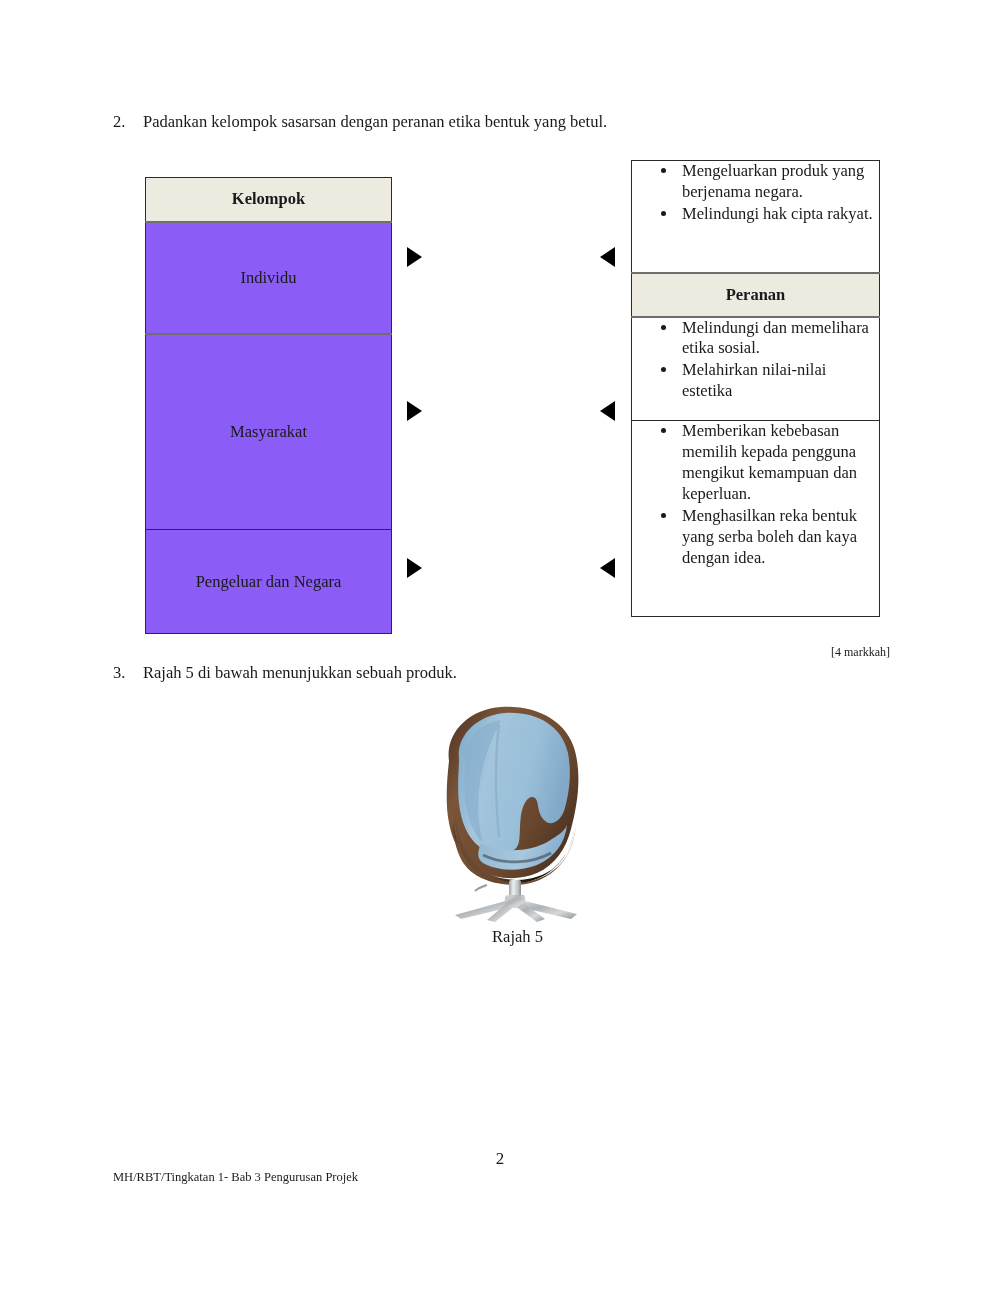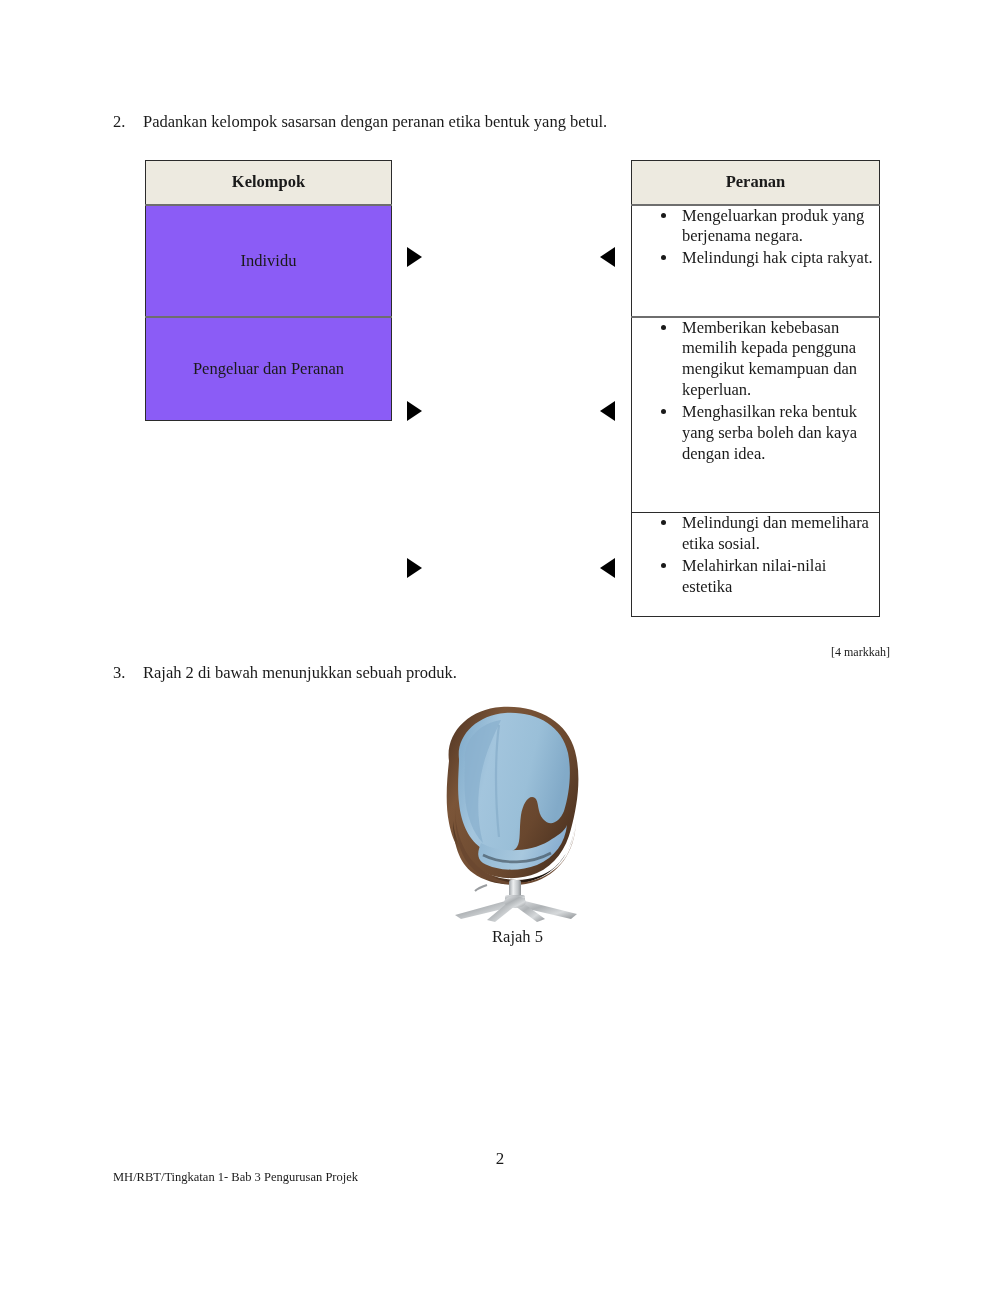--- a/index.html
+++ b/index.html
@@ -41,21 +41,21 @@
     position: absolute;
     left: 145px;
     top: 160px;
     width: 735px;
     height: 460px;
   }
 
   .col-left {
     position: absolute;
     left: 0;
-    top: 0;
+    top: 17px;
     width: 247px;
   }
   .col-right {
     position: absolute;
     left: 486px;
     top: 0;
     width: 249px;
   }
 
   .tbl {
@@ -195,73 +195,76 @@
     <div class="col-left">
       <table class="tbl">
         <tbody>
             <tr>
           <th class="hdr">Kelompok</th>
         </tr>
         <tr>
           <td class="cell-left r1">Individu</td>
         </tr>
         <tr>
-          <td class="cell-left r3">Pengeluar dan Peranan</td>
+          <td class="cell-left r2">Masyarakat</td>
+        </tr>
+        <tr>
+          <td class="cell-left r3">Pengeluar dan Negara</td>
         </tr>
       </tbody>
         </table>
     </div>
 
     <span class="arrow arrow-right ar-r1"></span>
     <span class="arrow arrow-right ar-r2"></span>
     <span class="arrow arrow-right ar-r3"></span>
     <span class="arrow arrow-left al-r1"></span>
     <span class="arrow arrow-left al-r2"></span>
     <span class="arrow arrow-left al-r3"></span>
 
     <div class="col-right">
       <table class="tbl">
         <tbody>
             <tr>
-          <th class="hdr">Peranan</th>
-        </tr>
-        <tr>
           <td class="cell-right r1">
             <ul class="bullets">
               <li>Mengeluarkan produk yang berjenama negara.</li>
               <li>Melindungi hak cipta rakyat.</li>
             </ul>
           </td>
         </tr>
         <tr>
+          <th class="hdr">Peranan</th>
+        </tr>
+        <tr>
+          <td class="cell-right r3">
+            <ul class="bullets">
+              <li>Melindungi dan memelihara etika sosial.</li>
+              <li>Melahirkan nilai-nilai estetika</li>
+            </ul>
+          </td>
+        </tr>
+        <tr>
           <td class="cell-right r2">
             <ul class="bullets">
               <li>Memberikan kebebasan memilih kepada pengguna mengikut kemampuan dan keperluan.</li>
               <li>Menghasilkan reka bentuk yang serba boleh dan kaya dengan idea.</li>
             </ul>
           </td>
         </tr>
-        <tr>
-          <td class="cell-right r3">
-            <ul class="bullets">
-              <li>Melindungi dan memelihara etika sosial.</li>
-              <li>Melahirkan nilai-nilai estetika</li>
-            </ul>
-          </td>
-        </tr>
       </tbody>
         </table>
     </div>
   </div>
 
   <div class="marks">[4 markkah]</div>
 
   <div class="q3">
     <span class="q-num">3.</span>
-    <span class="q-text">Rajah 2 di bawah menunjukkan sebuah produk.</span>
+    <span class="q-text">Rajah 5 di bawah menunjukkan sebuah produk.</span>
   </div>
 
   <div class="figure">
     <svg class="chair-svg" width="185" height="220" viewBox="0 0 185 220">
       <defs>
         <linearGradient id="gBlue" x1="0" y1="0" x2="1" y2="0.3">
           <stop offset="0%" stop-color="#7ea9c9"></stop>
           <stop offset="35%" stop-color="#a3c5dd"></stop>
           <stop offset="70%" stop-color="#9abfd8"></stop>
           <stop offset="100%" stop-color="#82aac8"></stop>

